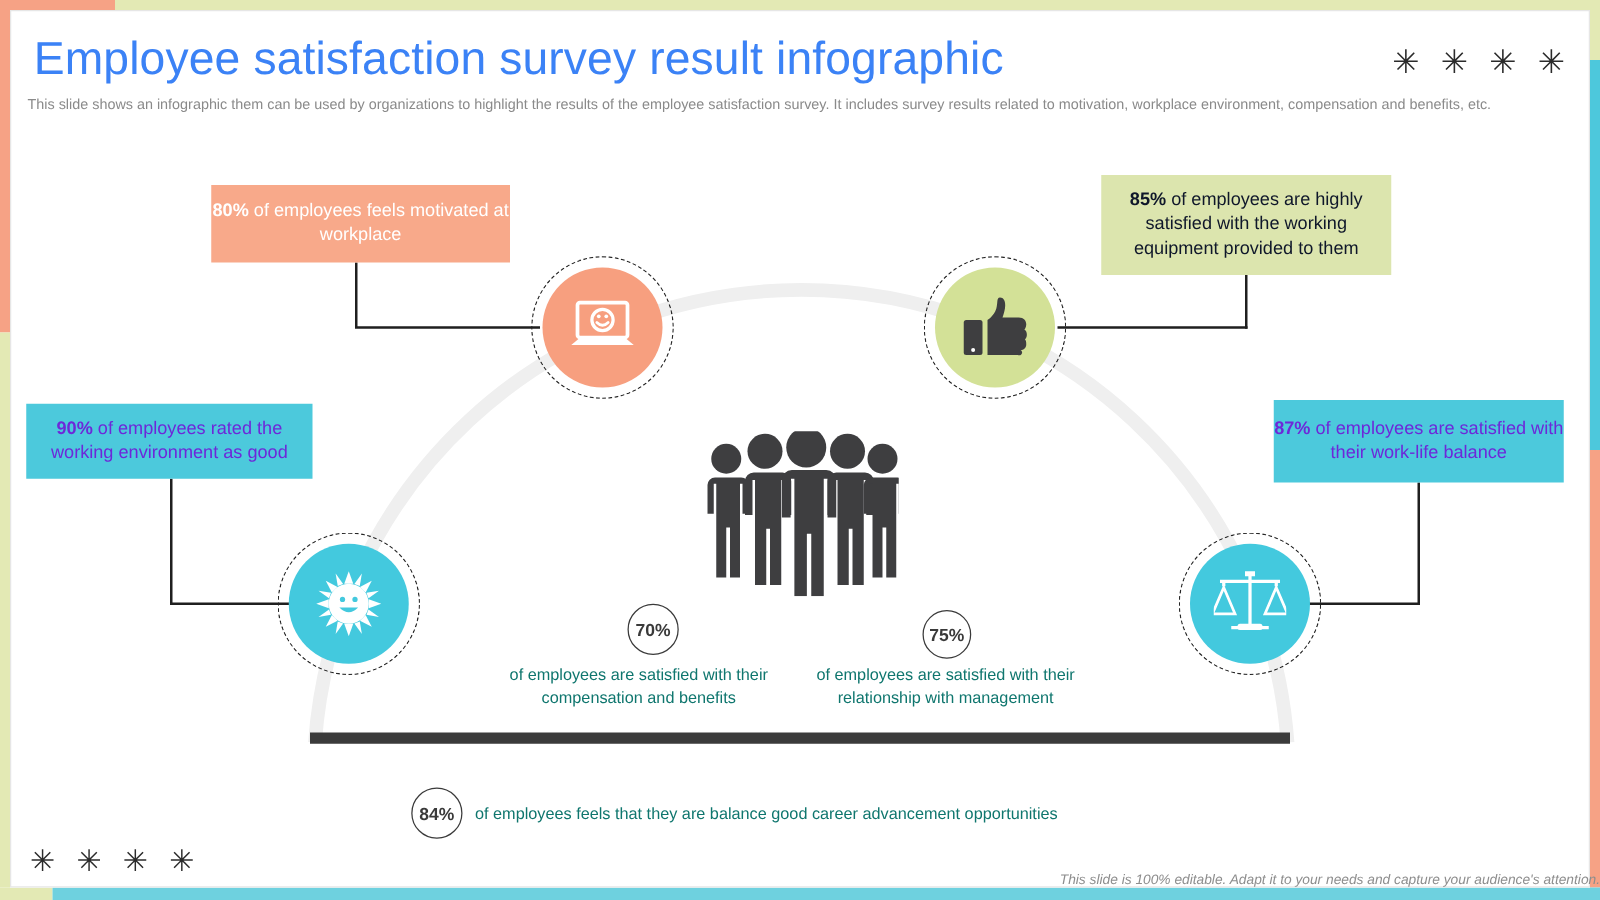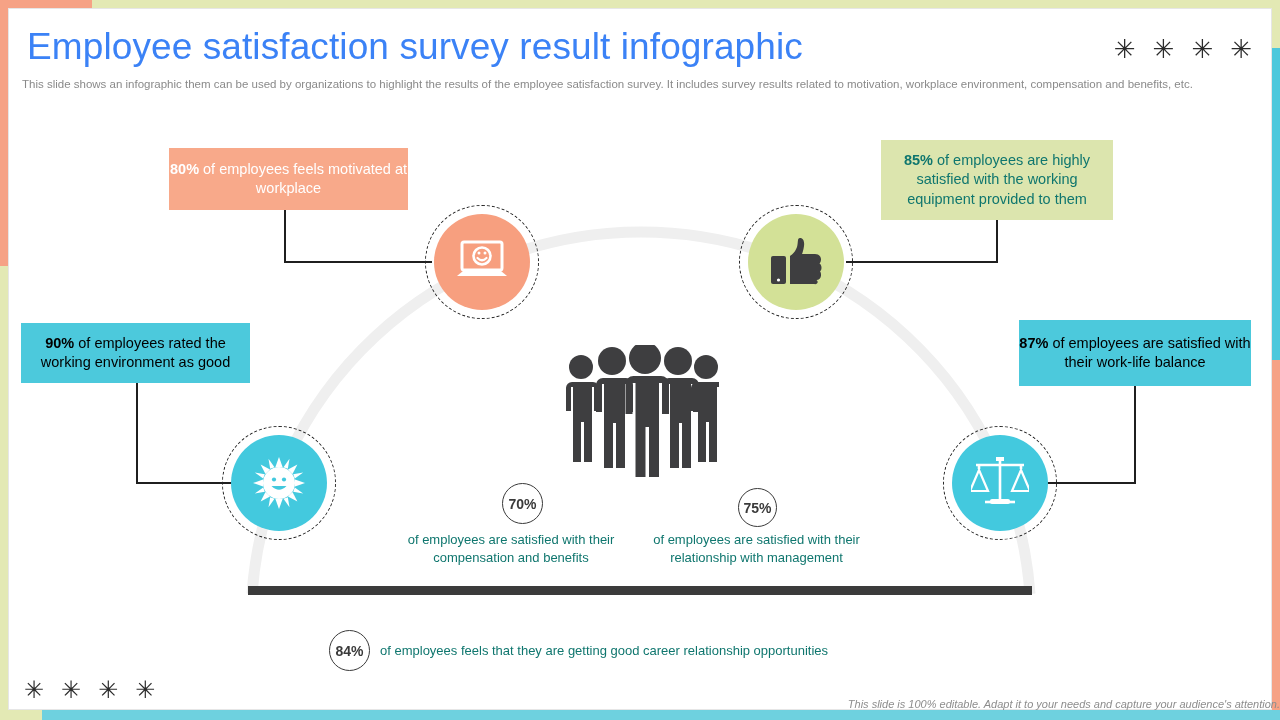--- a/index.html
+++ b/index.html
@@ -72,22 +72,22 @@
 
   
   .callout {
     position: absolute;
     display: flex; flex-direction: column; justify-content: center;
     text-align: center;
     font-size: 14.5px; line-height: 19.5px;
   }
   .callout b { font-weight: bold; }
   .callout-orange { background: #F8A98A; color: #ffffff; }
-  .callout-green  { background: #DCE5AE; color: #0f766e; }
-  .callout-cyan   { background: #4CC9DC; color: #000000; }
+  .callout-green  { background: #DCE5AE; color: #0f172a; }
+  .callout-cyan   { background: #4CC9DC; color: #6d28d9; }
 
   #callout-motivation  { left: 169px; top: 148px; width: 239px; height: 62px; }
   #callout-equipment   { left: 881px; top: 140px; width: 232px; height: 80px; }
   #callout-environment { left: 21px;  top: 323px; width: 229px; height: 60px; }
   #callout-worklife    { left: 1019px;top: 320px; width: 232px; height: 66px; }
 
   
   .icon-circle {
     position: absolute;
     border-radius: 50%;
@@ -289,21 +289,21 @@
   <div class="stat-label" id="label-compensation">of employees are satisfied with their compensation and benefits</div>
 
   <div class="stat-badge" id="badge-management">
     <span>75%</span>
   </div>
   <div class="stat-label" id="label-management">of employees are satisfied with their relationship with management</div>
 
   <div class="stat-badge" id="badge-career">
     <span>84%</span>
   </div>
-  <div class="stat-label" id="label-career">of employees feels that they are getting good career relationship opportunities</div>
+  <div class="stat-label" id="label-career">of employees feels that they are balance good career advancement opportunities</div>
 
   <div id="footer-stars">
     <span>✳</span>
     <span>✳</span>
     <span>✳</span>
     <span>✳</span>
   </div>
   <div id="footer-note">This slide is 100% editable. Adapt it to your needs and capture your audience's attention.</div>
 
 </div>

